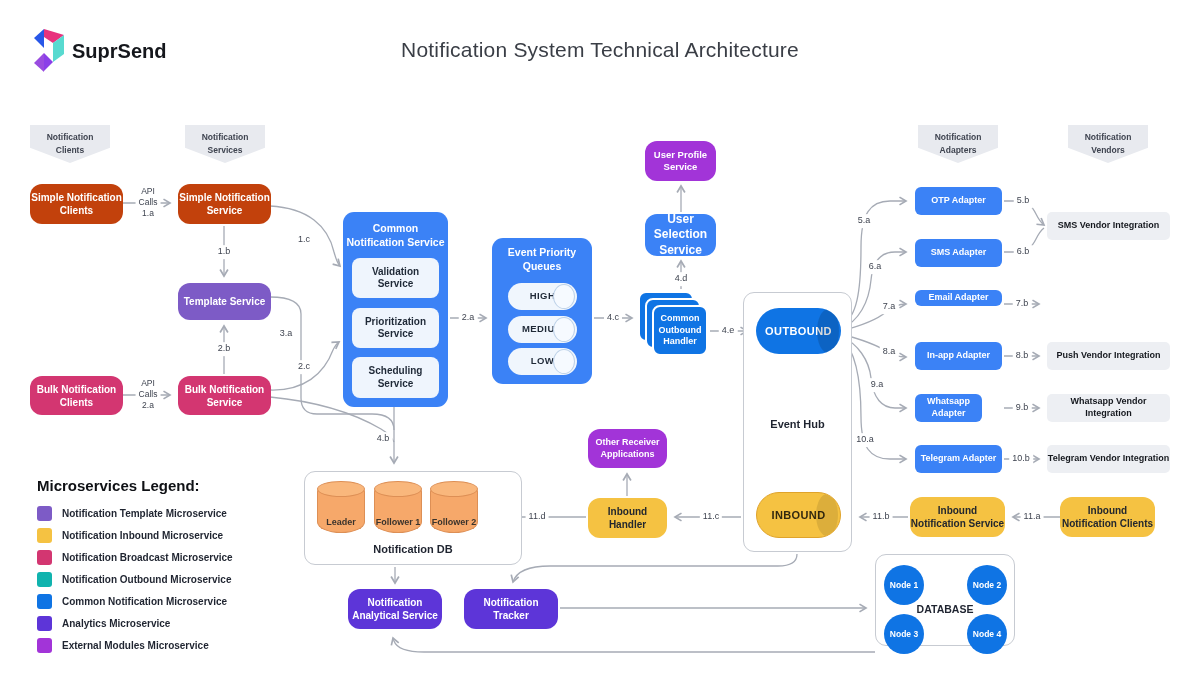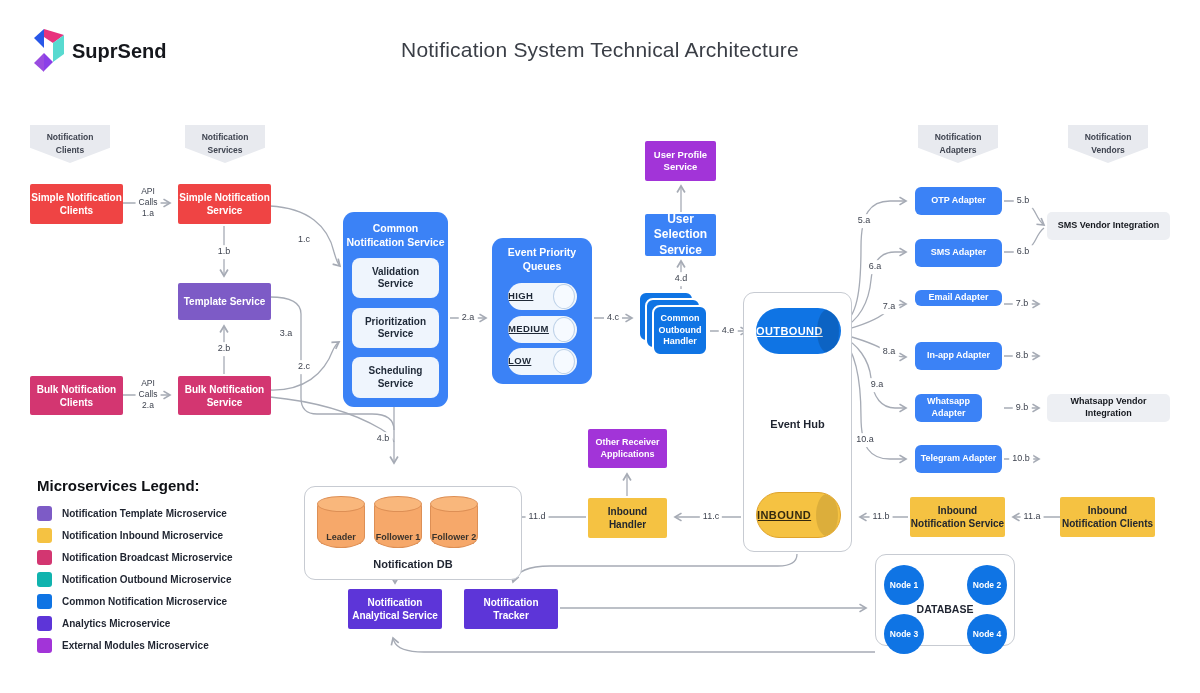--- a/index.html
+++ b/index.html
@@ -9,40 +9,40 @@
   .abs { position:absolute; }
 
   .brand-text { position:absolute; left:72px; top:40px; font-size:20px; font-weight:bold; color:#15171c; }
   .page-title { position:absolute; left:0; top:38px; width:1200px; text-align:center; font-size:21px; font-weight:500; color:#3a3e46; letter-spacing:.2px; }
 
   .banner { position:absolute; width:80px; height:38px; background:#e8eaef; color:#3f4450;
             font-size:8.5px; font-weight:bold; text-align:center; line-height:1.5; padding-top:6px;
             white-space:pre-line; clip-path:polygon(0 0,100% 0,100% 60%,50% 100%,0 60%); z-index:2; }
 
   .node { position:absolute; display:flex; align-items:center; justify-content:center; text-align:center;
-          white-space:pre-line; border-radius:2px; font-weight:bold; color:#fff; line-height:1.3;
+          white-space:pre-line; border-radius:12px; font-weight:bold; color:#fff; line-height:1.3;
           font-size:10px; z-index:3; }
-  .teal   { background:#ef4444; }
+  .teal   { background:#c2410c; }
   .pink   { background:#d33671; }
   .purple { background:#7d5bc6; }
   .blue   { background:#3b82f6; }
   .vpurple{ background:#a234d8; }
   .violet { background:#5d35d8; }
   .yellow { background:#f5c242; color:#23272e; }
   .graybox{ background:#edeff3; color:#15181e; border-radius:5px; font-size:9px; }
 
   .container-box { position:absolute; border:1.5px solid #c7cbd2; border-radius:11px; background:#fff; z-index:2; }
   .box-title { position:absolute; left:0; width:100%; text-align:center; color:#fff; font-weight:bold;
                font-size:10.5px; line-height:1.3; white-space:pre-line; }
   .inner-box { position:absolute; left:9px; width:87px; height:40px; background:#eff5fd; border-radius:8px;
                display:flex; align-items:center; justify-content:center; text-align:center;
                font-size:10px; font-weight:bold; color:#1f2937; line-height:1.25; white-space:pre-line; }
 
-  .hcyl { position:absolute; border-radius:999px; display:flex; align-items:center; justify-content:flex-start;
-          font-weight:bold; overflow:hidden; z-index:3;text-decoration:underline; }
+  .hcyl { position:absolute; border-radius:999px; display:flex; align-items:center; justify-content:center;
+          font-weight:bold; overflow:hidden; z-index:3; }
   .hcyl .cap { content:''; position:absolute; right:2px; top:1px; bottom:1px; width:22px; border-radius:50%; }
   .q-cyl { background:#f0f6fd; color:#1f2937; font-size:9.5px; letter-spacing:.4px; }
   .q-cyl .cap { background:#f6faff; border:1.3px solid #bdd1e8; }
   .out-cyl { background:#0f74e4; color:#fff; font-size:11px; letter-spacing:.4px; }
   .out-cyl .cap { background:rgba(0,0,0,0.14); }
   .in-cyl { background:#f5c242; border:1.5px solid #dfa32b; color:#33290f; font-size:11px; letter-spacing:.4px; }
   .in-cyl .cap { background:rgba(0,0,0,0.10); }
 
   .stackbox { position:absolute; width:56px; height:51px; background:#0f74e4; border:2px solid #fff;
               border-radius:8px; z-index:3; }
@@ -199,32 +199,34 @@
   </div>
 
   <div class="node blue" style="left:915px;top:187px;width:87px;height:28px;font-size:9px;border-radius:6px">OTP Adapter</div>
   <div class="node blue" style="left:915px;top:239px;width:87px;height:28px;font-size:9px;border-radius:6px">SMS Adapter</div>
   <div class="node blue" style="left:915px;top:290px;width:87px;height:16px;font-size:9px;border-radius:6px">Email Adapter</div>
   <div class="node blue" style="left:915px;top:342px;width:87px;height:28px;font-size:9px;border-radius:6px">In-app Adapter</div>
   <div class="node blue" style="left:915px;top:394px;width:67px;height:28px;font-size:9px;border-radius:6px">Whatsapp Adapter</div>
   <div class="node blue" style="left:915px;top:445px;width:87px;height:28px;font-size:9px;border-radius:6px">Telegram Adapter</div>
 
   <div class="node graybox" style="left:1047px;top:212px;width:123px;height:28px">SMS Vendor Integration</div>
+  <div class="node graybox" style="left:1047px;top:342px;width:123px;height:28px">Push Vendor Integration</div>
   <div class="node graybox" style="left:1047px;top:394px;width:123px;height:28px">Whatsapp Vendor Integration</div>
+  <div class="node graybox" style="left:1047px;top:445px;width:123px;height:28px">Telegram Vendor Integration</div>
 
   <div class="node yellow" style="left:910px;top:497px;width:95px;height:40px">Inbound
 Notification Service</div>
   <div class="node yellow" style="left:1060px;top:497px;width:95px;height:40px">Inbound
 Notification Clients</div>
   <div class="node vpurple" style="left:588px;top:429px;width:79px;height:39px;font-size:9px">Other Receiver
 Applications</div>
   <div class="node yellow" style="left:588px;top:498px;width:79px;height:40px">Inbound
 Handler</div>
 
-  <div class="container-box" style="left:304px;top:486px;width:218px;height:94px">
+  <div class="container-box" style="left:304px;top:471px;width:218px;height:94px">
     <div class="vcyl" style="left:12px;top:9px">
       <div class="top"></div>
         <div class="body"></div>
       <div class="vlabel">Leader</div>
     </div>
     <div class="vcyl" style="left:69px;top:9px">
       <div class="top"></div>
         <div class="body"></div>
       <div class="vlabel">Follower 1</div>
     </div>

